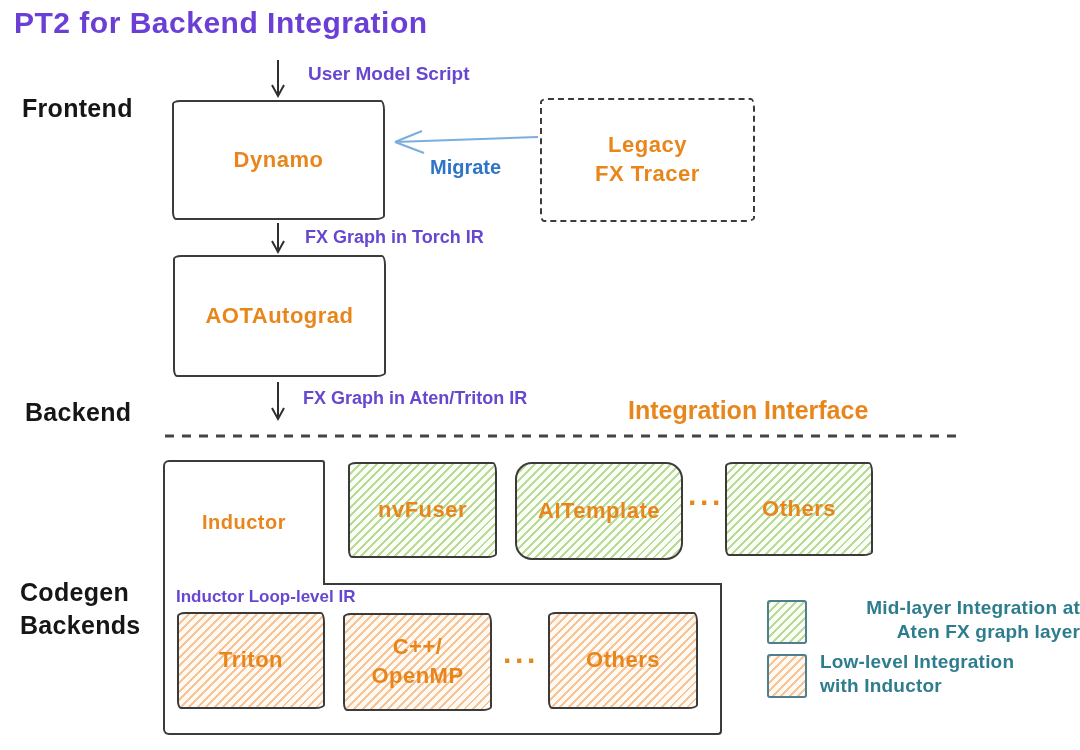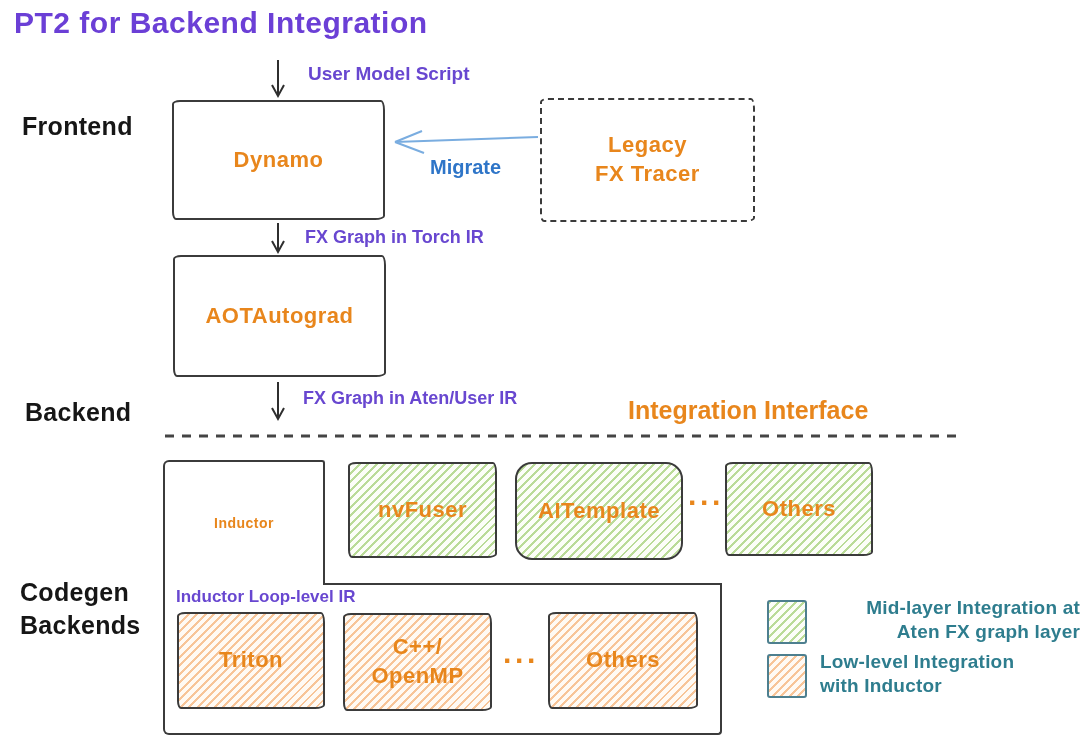--- a/index.html
+++ b/index.html
@@ -24,21 +24,21 @@
   .flow{font-size:18px;}
   svg{position:absolute;left:0;top:0;pointer-events:none;}
 </style>
 </head>
 <body>
 
 <div id="canvas">
 
   <div class="abs title">PT2 for Backend Integration</div>
 
-  <div class="abs section-label" style="left:22px;top:112px;">Frontend</div>
+  <div class="abs section-label" style="left:22px;top:94px;">Frontend</div>
   <div class="abs section-label" style="left:25px;top:398px;">Backend</div>
   <div class="abs section-label" style="left:20px;top:576px;width:150px;line-height:1.3;">Codegen Backends</div>
 
   <svg width="1080" height="750">
 
     <g stroke="#2f2f2f" stroke-width="2" fill="none">
       <line x1="278" y1="60" x2="278" y2="95"></line>
       <polyline points="272,85 278,96 284,85"></polyline>
     </g>
 
@@ -56,38 +56,38 @@
       <line x1="538" y1="137" x2="395" y2="142"></line>
       <line x1="395" y1="142" x2="422" y2="131"></line>
       <line x1="395" y1="142" x2="424" y2="153"></line>
     </g>
 
     <line x1="165" y1="436" x2="962" y2="436" stroke="#444444" stroke-width="3" stroke-dasharray="9 8"></line>
   </svg>
 
   <div class="abs purple-label" style="left:308px;top:63px;font-size:19px;">User Model Script</div>
   <div class="abs purple-label flow" style="left:305px;top:227px;">FX Graph in Torch IR</div>
-  <div class="abs purple-label flow" style="left:303px;top:388px;">FX Graph in Aten/User IR</div>
+  <div class="abs purple-label flow" style="left:303px;top:388px;">FX Graph in Aten/Triton IR</div>
   <div class="abs" style="left:430px;top:156px;font-size:20px;font-weight:600;color:#2E75C8;">Migrate</div>
   <div class="abs orange-text" style="left:588px;top:396px;font-size:25px;margin-left:40px;">Integration Interface</div>
 
   <div class="abs box" style="left:172px;top:100px;width:213px;height:120px;">
     <span class="lbl">Dynamo</span>
   </div>
   <div class="abs box dashed" style="left:540px;top:98px;width:215px;height:124px;">
     <span class="lbl">Legacy
 FX Tracer</span>
   </div>
   <div class="abs box" style="left:173px;top:255px;width:213px;height:122px;">
     <span class="lbl">AOTAutograd</span>
   </div>
 
   <div class="abs" style="left:163px;top:460px;width:162px;height:123px;box-sizing:border-box;
        border:2px solid #3b3b3b;border-bottom:none;border-radius:6px 3px 0 0;display:flex;align-items:center;justify-content:center;">
-    <span class="lbl" style="font-size:14px;font-weight:600;color:#E8861C;letter-spacing:.5px;">Inductor</span>
+    <span class="lbl" style="font-size:20px;font-weight:600;color:#E8861C;letter-spacing:.5px;">Inductor</span>
   </div>
 
   <div class="abs" style="left:163px;top:583px;width:559px;height:152px;box-sizing:border-box;
        border:2px solid #3b3b3b;border-top:none;border-radius:0 0 4px 6px;"></div>
 
   <div class="abs" style="left:323px;top:583px;width:399px;height:0;border-top:2px solid #3b3b3b;"></div>
 
   <div class="abs box hatch-green" style="left:348px;top:462px;width:149px;height:96px;">
     <span class="lbl">nvFuser</span>
   </div>

